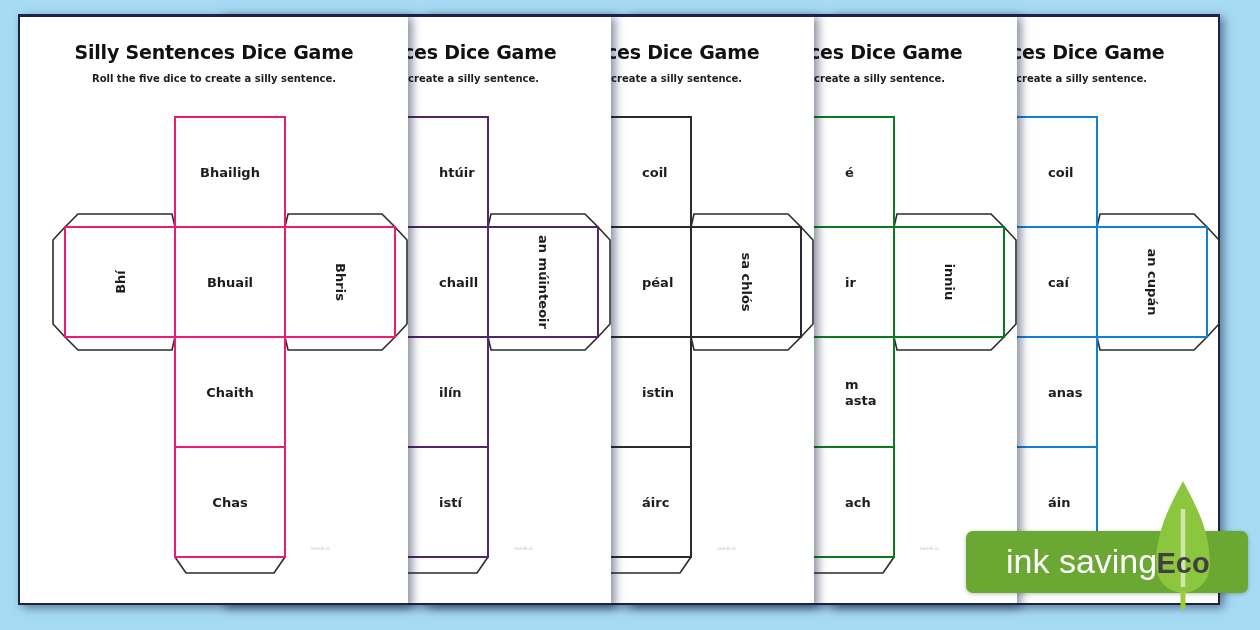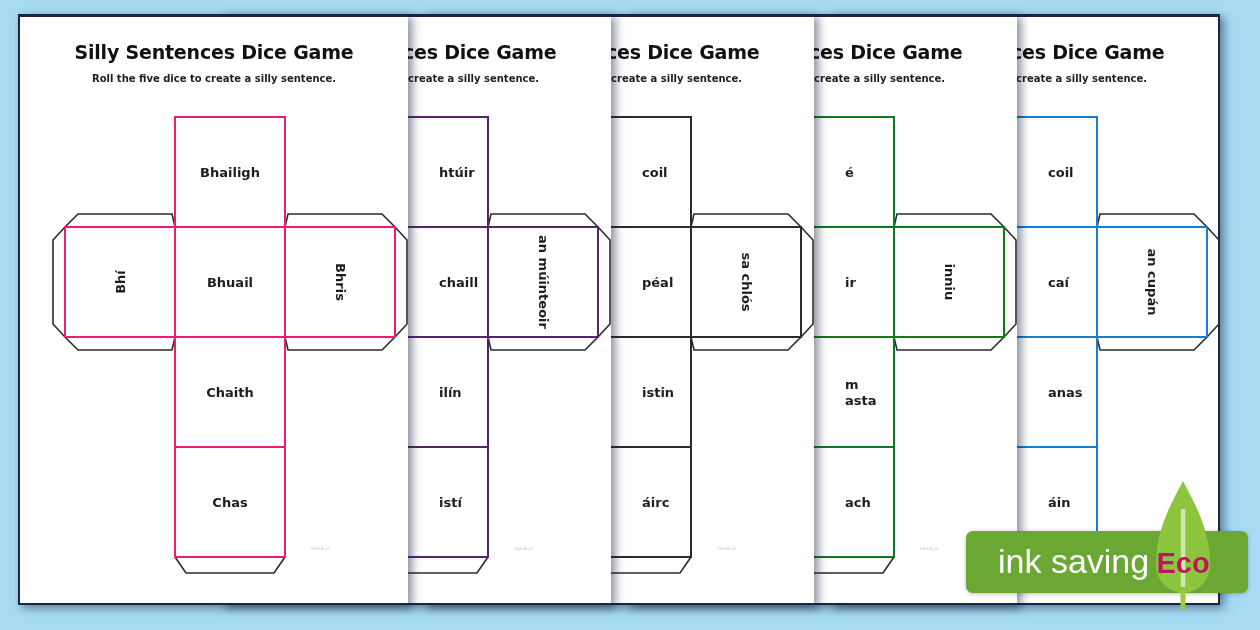--- a/index.html
+++ b/index.html
@@ -29,27 +29,27 @@
   .ft{font-family:"DejaVu Sans",sans-serif;font-size:13px;font-weight:700;fill:#1d1d1d;
       text-anchor:middle;dominant-baseline:central;}
   .wm{font-family:"DejaVu Sans",sans-serif;font-size:4.5px;fill:#c4c4c4;text-anchor:end;}
 
   .banner{
     position:absolute;left:966px;top:531px;width:282px;height:62px;
     border-radius:7px;box-sizing:border-box;
     box-shadow:0 1px 4px rgba(0,0,0,.25);z-index:100;
   }
   .banner span{
-    display:block;padding-left:32px;line-height:60px;
+    display:block;padding-left:40px;line-height:60px;
     font-family:"Liberation Sans",sans-serif;font-size:34px;color:#ffffff;
   }
   .leaf{position:absolute;left:1150px;top:479px;width:66px;height:132px;z-index:101;}
   .eco{
     position:absolute;left:1146px;top:547px;width:74px;text-align:center;z-index:102;
-    font-family:"Liberation Sans",sans-serif;font-weight:700;font-size:29px;color:#be185d;
+    font-family:"Liberation Sans",sans-serif;font-weight:700;font-size:29px;color:#404040;
   }
 </style>
 </head>
 <body>
 
 <div id="stage" style="background: rgb(167, 219, 244);">
 
   <div class="banner" style="background: rgb(106, 167, 51);">
     <span>ink saving</span>
   </div>

